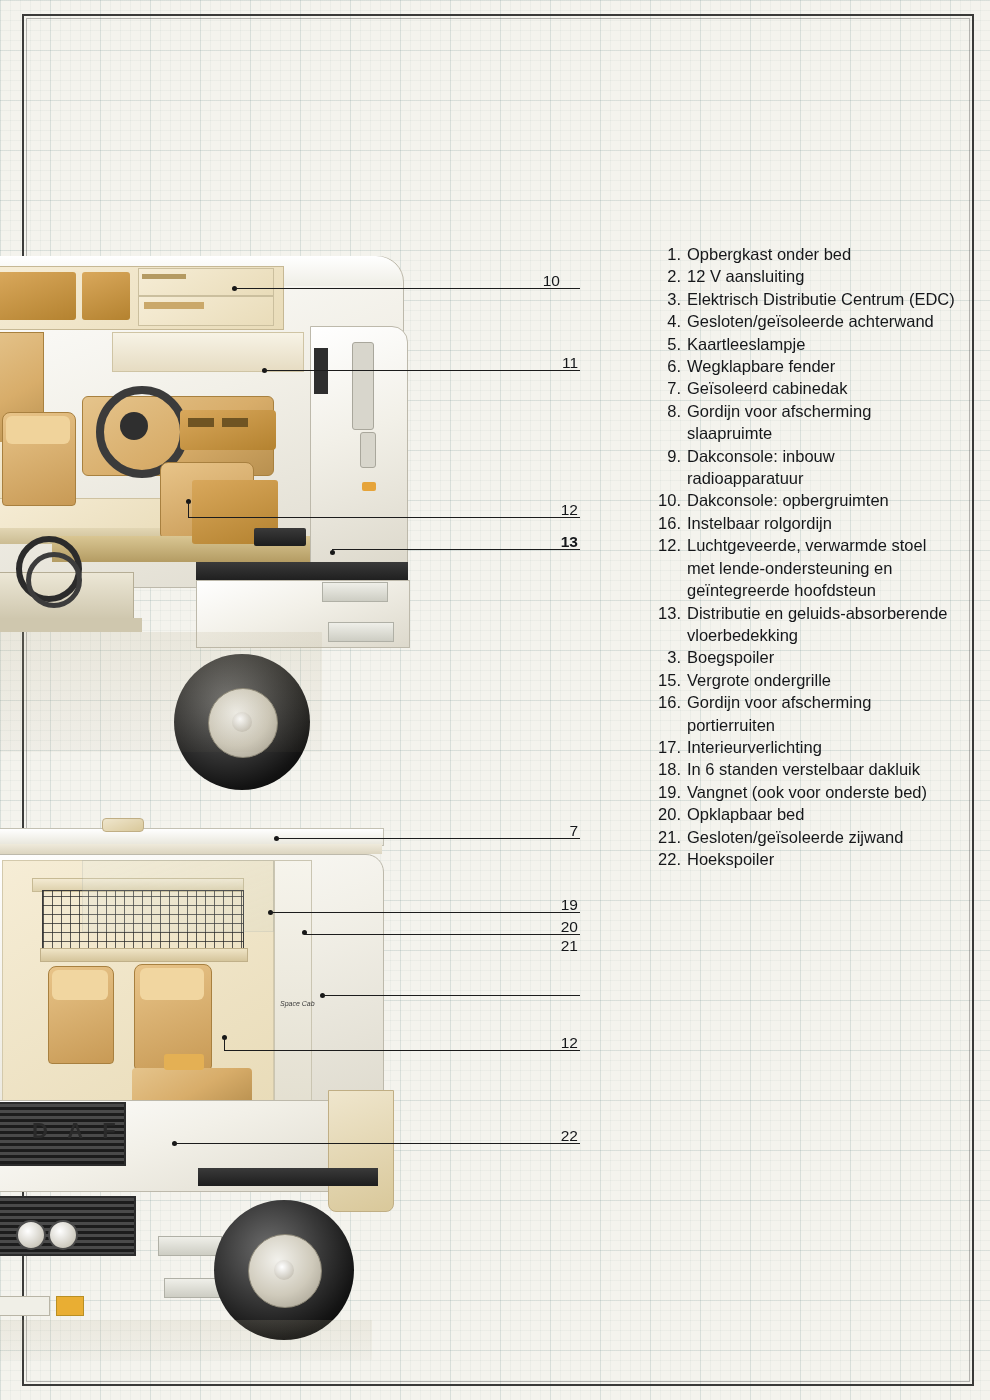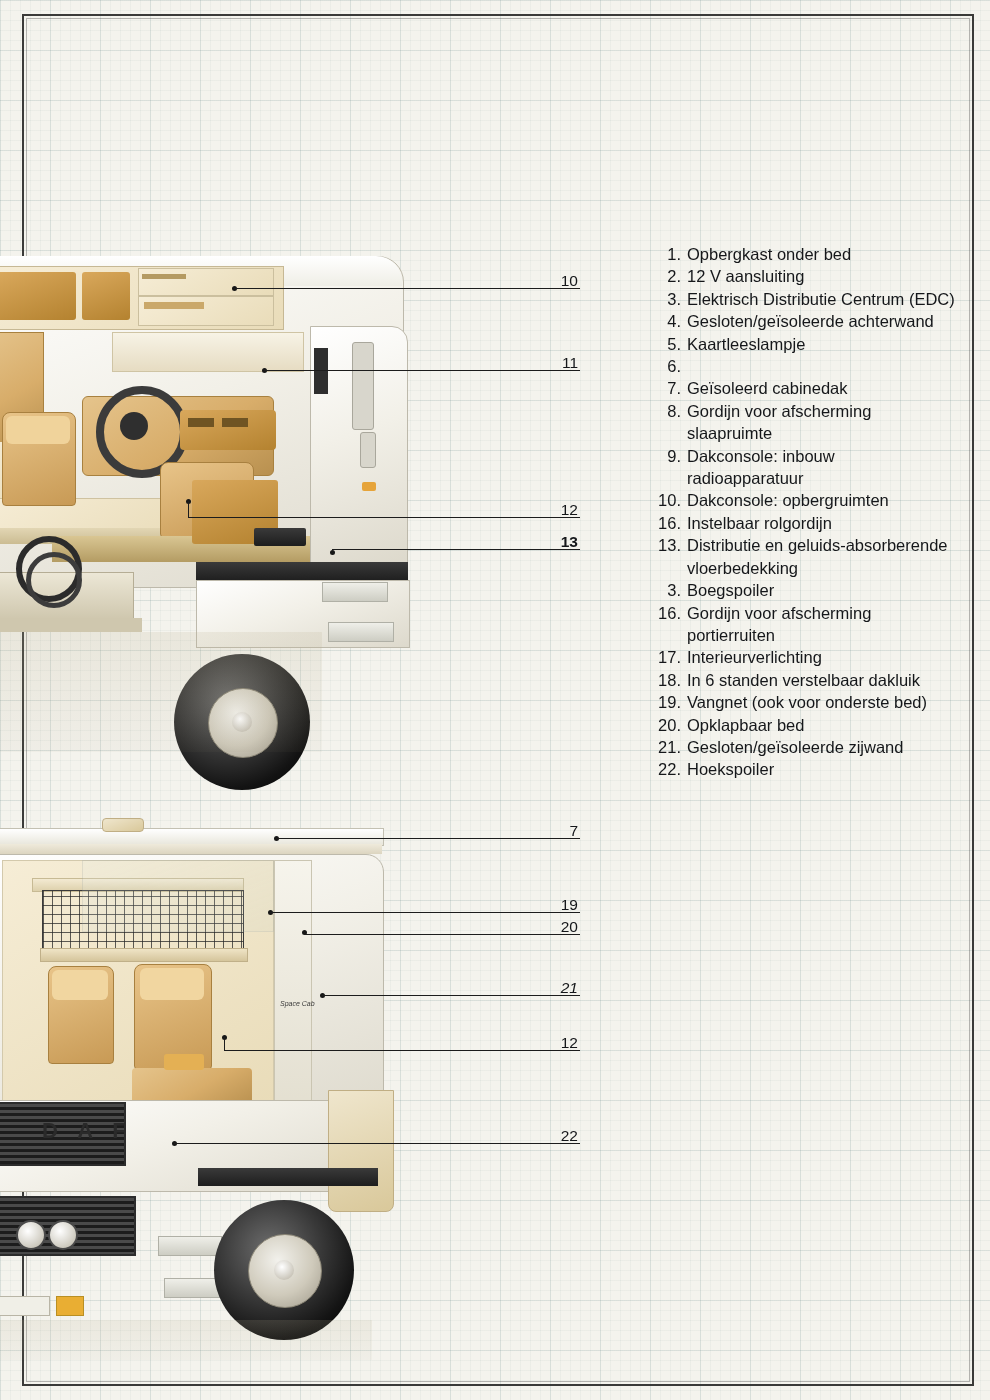--- a/index.html
+++ b/index.html
@@ -275,42 +275,42 @@
     <div class="shape" style="left:148px; top:168px; width:64px; height:32px; background:#f1d6a0; border-radius:6px;"></div>
 
     <div class="shape interior-tan" style="left:140px; top:268px; width:120px; height:38px; border-radius:4px;"></div>
     <div class="shape" style="left:172px; top:254px; width:40px; height:16px; background:#e4b054; border-radius:3px;"></div>
 
     <div class="shape glass" style="left:90px; top:60px; width:190px; height:70px; opacity:.35;"></div>
 
     <div class="shape dark-trim" style="left:-10px; top:300px; width:216px; height:20px;"></div>
     <div class="shape cab-body" style="left:-10px; top:300px; width:400px; height:90px;"></div>
     <div class="shape grille" style="left:-10px; top:302px; width:140px; height:60px; border:2px solid #2c2c2c;"></div>
-    <div class="shape daf-badge" style="left:50px; top:318px;">D A F</div>
+    <div class="shape daf-badge" style="left:40px; top:318px;">D A F</div>
     <div class="shape grille" style="left:-10px; top:396px; width:150px; height:56px; border:2px solid #2c2c2c;"></div>
     <div class="shape" style="left:24px; top:420px; width:26px; height:26px; border-radius:50%; background:radial-gradient(circle at 38% 35%,#fff,#b9b4a4); border:2px solid #4a4a4a;"></div>
     <div class="shape" style="left:56px; top:420px; width:26px; height:26px; border-radius:50%; background:radial-gradient(circle at 38% 35%,#fff,#b9b4a4); border:2px solid #4a4a4a;"></div>
     <div class="shape" style="left:-10px; top:496px; width:66px; height:18px; background:#f0efe7; border:1px solid #b9b5a6;"></div>
     <div class="shape" style="left:64px; top:496px; width:26px; height:18px; background:#e9ae33; border:1px solid #b98f23;"></div>
 
     <div class="shape spoiler" style="left:336px; top:290px; width:64px; height:120px; border-radius:0 0 8px 8px;"></div>
 
     <div class="shape step" style="left:166px; top:436px; width:62px; height:18px;"></div>
     <div class="shape step" style="left:172px; top:478px; width:62px; height:18px;"></div>
     <div class="shape dark-trim" style="left:206px; top:368px; width:180px; height:18px;"></div>
 
     <div class="shape tyre" style="left:222px; top:400px; width:140px; height:140px;"></div>
     <div class="shape rim" style="left:256px; top:434px; width:72px; height:72px;"></div>
     <div class="shape hub" style="left:282px; top:460px; width:20px; height:20px;"></div>
     <div class="shape cab-shadow" style="left:0px; top:520px; width:380px; height:40px; opacity:.3;"></div>
   </div>
 
   <div class="dot" style="left:232px; top:286px;"></div>
   <div class="callout" style="left:234px; top:288px; width:346px;"></div>
-  <div class="callout-label" style="left:538px; top:272px;">10</div>
+  <div class="callout-label" style="left:520px; top:272px;">10</div>
 
   <div class="dot" style="left:262px; top:368px;"></div>
   <div class="callout" style="left:264px; top:370px; width:316px;"></div>
   <div class="callout-label" style="left:538px; top:354px;">11</div>
 
   <div class="dot" style="left:186px; top:499px;"></div>
   <div class="callout" style="left:188px; top:517px; width:392px;"></div>
   <div class="callout" style="left:188px; top:501px; width:1px; height:17px;"></div>
   <div class="callout-label" style="left:538px; top:501px;">12</div>
 
@@ -325,21 +325,21 @@
   <div class="dot" style="left:268px; top:910px;"></div>
   <div class="callout" style="left:270px; top:912px; width:310px;"></div>
   <div class="callout-label" style="left:538px; top:896px;">19</div>
 
   <div class="dot" style="left:302px; top:930px;"></div>
   <div class="callout" style="left:304px; top:934px; width:276px;"></div>
   <div class="callout-label" style="left:538px; top:918px;">20</div>
 
   <div class="dot" style="left:320px; top:993px;"></div>
   <div class="callout" style="left:322px; top:995px; width:258px;"></div>
-  <div class="callout-label" style="left:538px; top:979px;font-style:italic;">21</div>
+  <div class="callout-label" style="left:538px; top:937px;">21</div>
 
   <div class="dot" style="left:222px; top:1035px;"></div>
   <div class="callout" style="left:224px; top:1037px; width:1px; height:14px;"></div>
   <div class="callout" style="left:224px; top:1050px; width:356px;"></div>
   <div class="callout-label" style="left:538px; top:1034px;">12</div>
 
   <div class="dot" style="left:172px; top:1141px;"></div>
   <div class="callout" style="left:174px; top:1143px; width:406px;"></div>
   <div class="callout-label" style="left:538px; top:1127px;">22</div>
 
@@ -359,20 +359,21 @@
     <div class="legend-item">
       <span class="legend-num">4.</span>
       <span class="legend-text">Gesloten/geïsoleerde achterwand</span>
     </div>
     <div class="legend-item">
       <span class="legend-num">5.</span>
       <span class="legend-text">Kaartleeslampje</span>
     </div>
     <div class="legend-item">
       <span class="legend-num">6.</span>
+      <span class="legend-text">Wegklapbare fender</span>
     </div>
     <div class="legend-item">
       <span class="legend-num">7.</span>
       <span class="legend-text">Geïsoleerd cabinedak</span>
     </div>
     <div class="legend-item">
       <span class="legend-num">8.</span>
       <span class="legend-text">Gordijn voor afscherming slaapruimte</span>
     </div>
     <div class="legend-item">
@@ -381,28 +382,36 @@
     </div>
     <div class="legend-item">
       <span class="legend-num">10.</span>
       <span class="legend-text">Dakconsole: opbergruimten</span>
     </div>
     <div class="legend-item">
       <span class="legend-num">16.</span>
       <span class="legend-text">Instelbaar rolgordijn</span>
     </div>
     <div class="legend-item">
+      <span class="legend-num">12.</span>
+      <span class="legend-text">Luchtgeveerde, verwarmde stoel met lende-ondersteuning en geïntegreerde hoofdsteun</span>
+    </div>
+    <div class="legend-item">
       <span class="legend-num">13.</span>
       <span class="legend-text">Distributie en geluids-absorberende vloerbedekking</span>
     </div>
     <div class="legend-item">
       <span class="legend-num">3.</span>
       <span class="legend-text">Boegspoiler</span>
     </div>
     <div class="legend-item">
+      <span class="legend-num">15.</span>
+      <span class="legend-text">Vergrote ondergrille</span>
+    </div>
+    <div class="legend-item">
       <span class="legend-num">16.</span>
       <span class="legend-text">Gordijn voor afscherming portierruiten</span>
     </div>
     <div class="legend-item">
       <span class="legend-num">17.</span>
       <span class="legend-text">Interieurverlichting</span>
     </div>
     <div class="legend-item">
       <span class="legend-num">18.</span>
       <span class="legend-text">In 6 standen verstelbaar dakluik</span>

